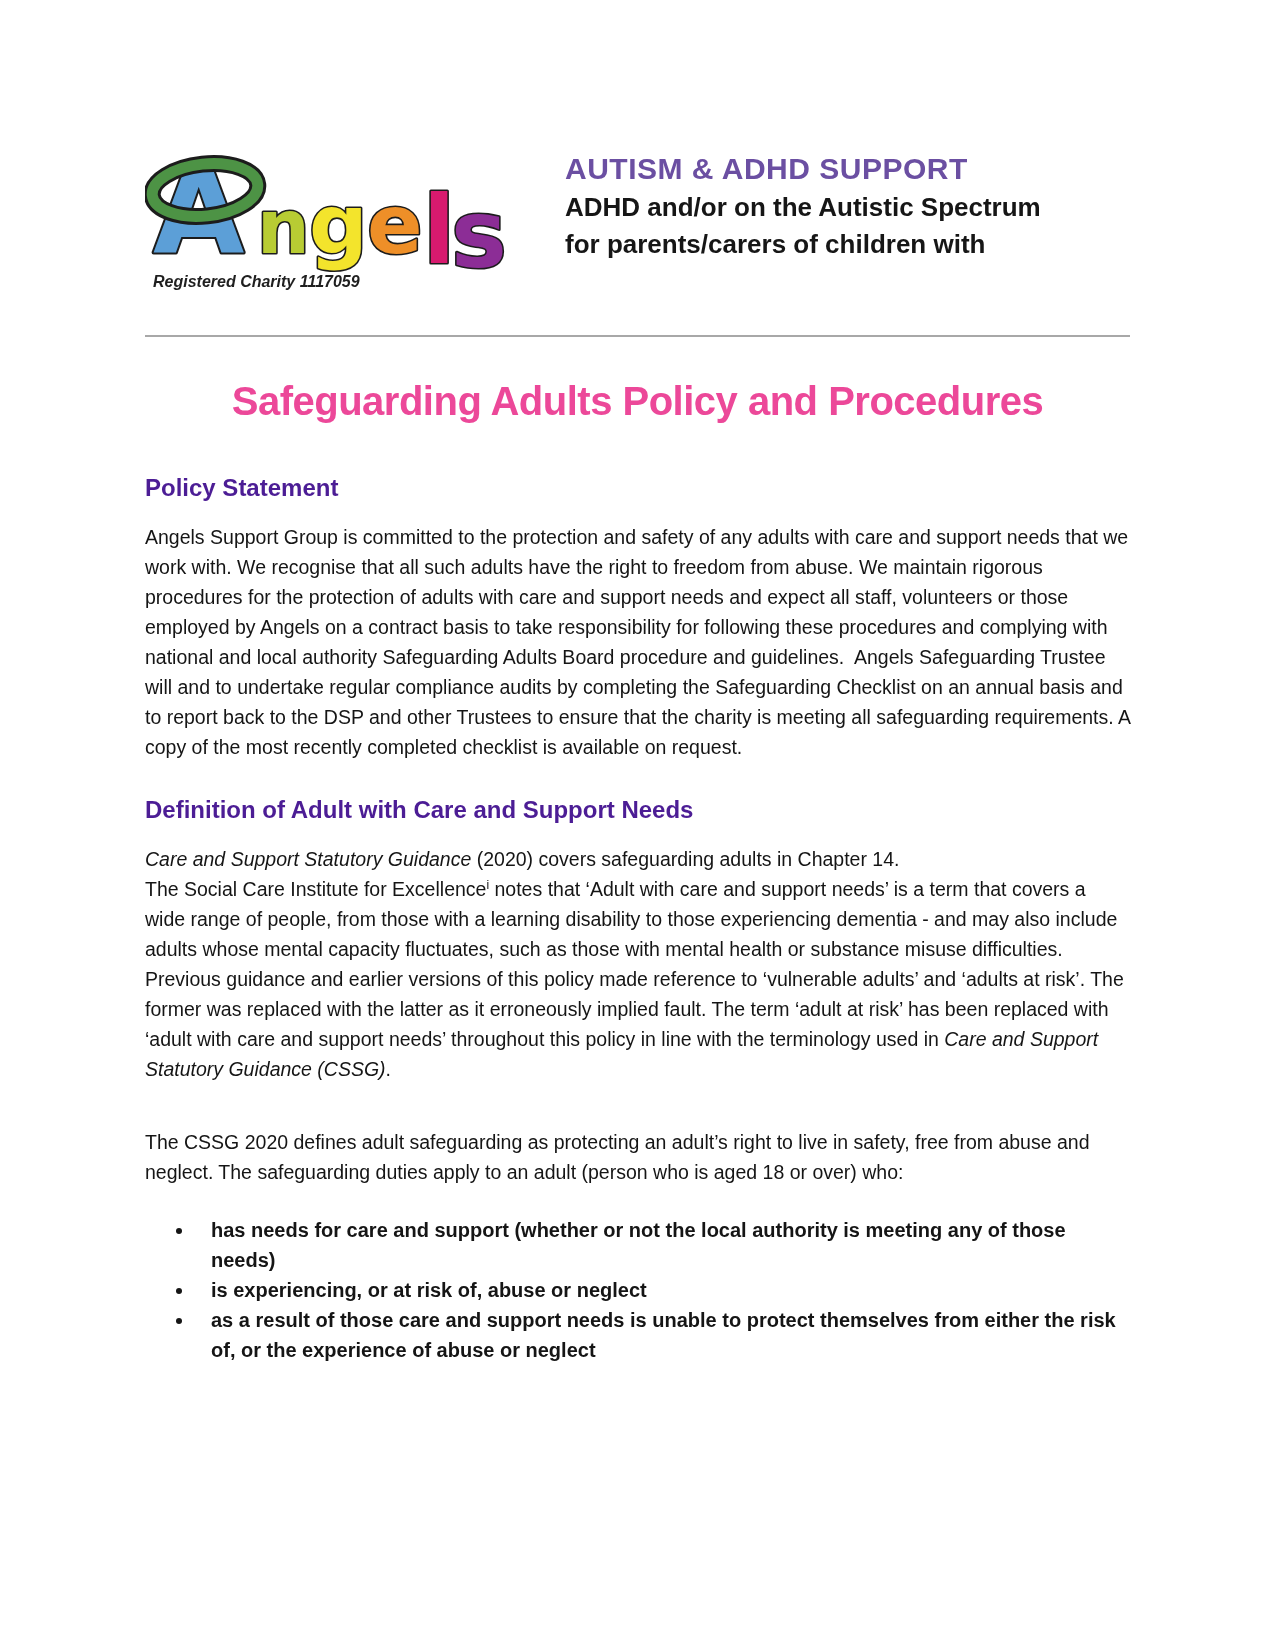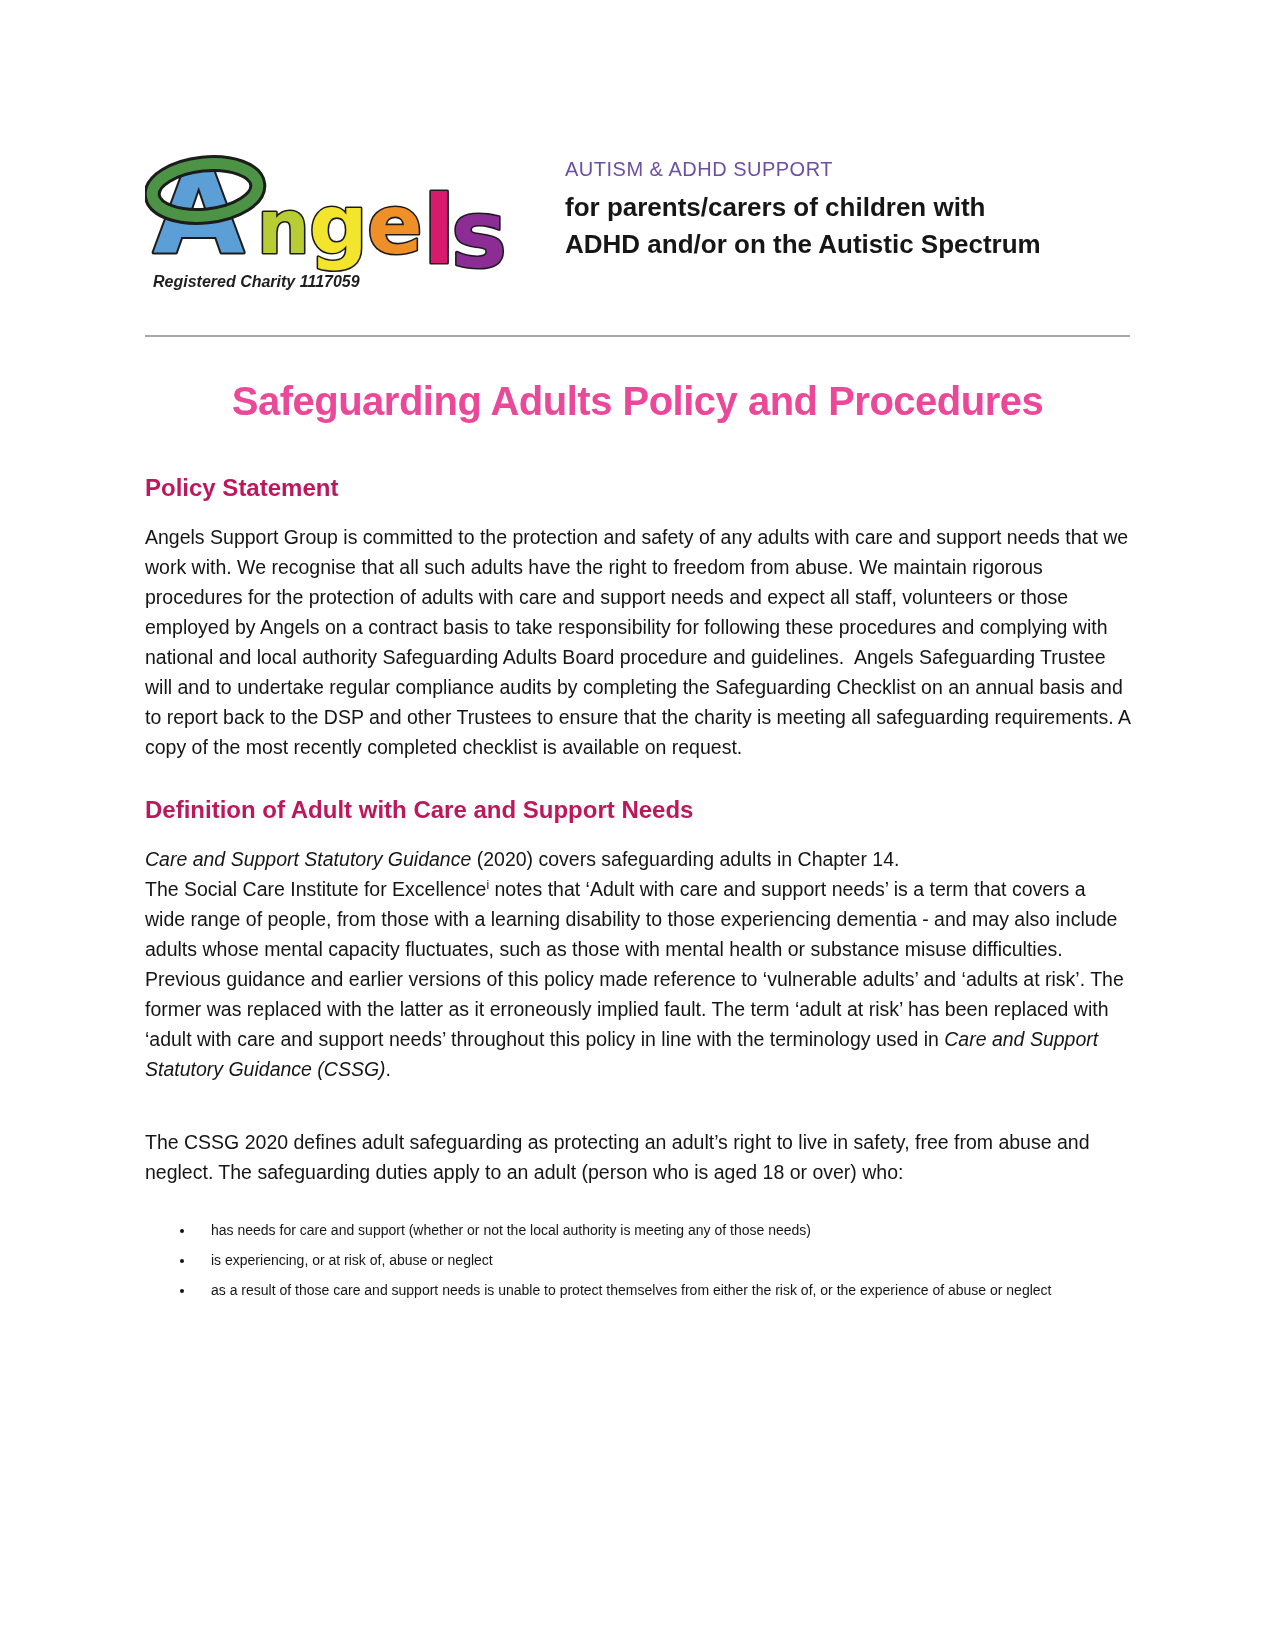--- a/index.html
+++ b/index.html
@@ -14,22 +14,22 @@
     color: #151515;
     overflow: hidden;
   }
 
   
   .letterhead { display: flex; align-items: flex-start; }
   .logo-wrap { flex: 0 0 auto; }
   .logo-svg { display: block; width: 392px; height: 152px; }
   .org-text { margin-left: 28px; padding-top: 6px; }
   .org-title {
-    font-size: 20px;
-    font-weight: normal;
+    font-size: 30px;
+    font-weight: bold;
     color: #6b4fa2;
     letter-spacing: 0.5px;
     line-height: 40px;
   }
   .org-tagline {
     font-size: 26px;
     font-weight: bold;
     color: #161616;
     line-height: 37px;
   }
@@ -46,21 +46,21 @@
     font-weight: bold;
     text-align: center;
     margin: 42px 0 0 0;
     letter-spacing: -0.5px;
     color: #ec4899;
   }
   h2.section-heading {
     font-size: 24px;
     font-weight: bold;
     margin: 50px 0 0 0;
-    color: #be185d;
+    color: #4c1d95;
   }
   h2.section-heading.second { margin-top: 34px; }
   p.body-text {
     font-size: 19.5px;
     line-height: 30px;
     margin: 20px 0 0 0;
     white-space: pre-wrap;
   }
   p.body-text.gap-above { margin-top: 43px; }
   .italic { font-style: italic; }
@@ -68,24 +68,25 @@
     font-size: 12px;
     vertical-align: super;
     line-height: 0;
   }
   ul.bullet-list {
     margin: 28px 0 0 0;
     padding-left: 50px;
     list-style: disc;
   }
   ul.bullet-list li {
-    font-size: 14px;
+    font-size: 20px;
     line-height: 30px;
     padding-left: 16px;
     margin: 0;
+    font-weight: bold;
   }
 </style>
 </head>
 <body>
 
 <div class="page">
 
   <header class="letterhead">
     <div class="logo-wrap">
       <svg class="logo-svg" viewBox="0 0 392 152" aria-hidden="true">
@@ -100,22 +101,22 @@
           <text x="164" y="110" font-size="82" stroke="#1c1c1c" stroke-width="3.2" fill="#f3e42c">g</text>
           <text x="222" y="110" font-size="82" stroke="#1c1c1c" stroke-width="3.2" fill="#ee8f28">e</text>
           <text x="278" y="120" font-size="94" stroke="#1c1c1c" stroke-width="3.2" fill="#d81a6e">l</text>
           <text x="306" y="124" font-size="94" stroke="#1c1c1c" stroke-width="3.2" fill="#8c2d96">s</text>
         </g>
         <text x="8" y="144" font-size="16" font-weight="bold" font-style="italic" fill="#1f1f1f" font-family="'Liberation Sans', sans-serif">Registered Charity 1117059</text>
       </svg>
     </div>
     <div class="org-text">
       <div class="org-title">AUTISM &amp; ADHD SUPPORT</div>
+      <div class="org-tagline">ADHD and/or on the Autistic Spectrum</div>
       <div class="org-tagline">for parents/carers of children with</div>
-      <div class="org-tagline">ADHD and/or on the Autistic Spectrum</div>
     </div>
   </header>
 
   <hr class="rule">
 
   <h1 class="doc-title">Safeguarding Adults Policy and Procedures</h1>
 
   <section>
     <h2 class="section-heading">Policy Statement</h2>
     <p class="body-text">Angels Support Group is committed to the protection and safety of any adults with care and support needs that we work with. We recognise that all such adults have the right to freedom from abuse. We maintain rigorous procedures for the protection of adults with care and support needs and expect all staff, volunteers or those employed by Angels on a contract basis to take responsibility for following these procedures and complying with national and local authority Safeguarding Adults Board procedure and guidelines.  Angels Safeguarding Trustee will and to undertake regular compliance audits by completing the Safeguarding Checklist on an annual basis and to report back to the DSP and other Trustees to ensure that the charity is meeting all safeguarding requirements. A copy of the most recently completed checklist is available on request.</p>

